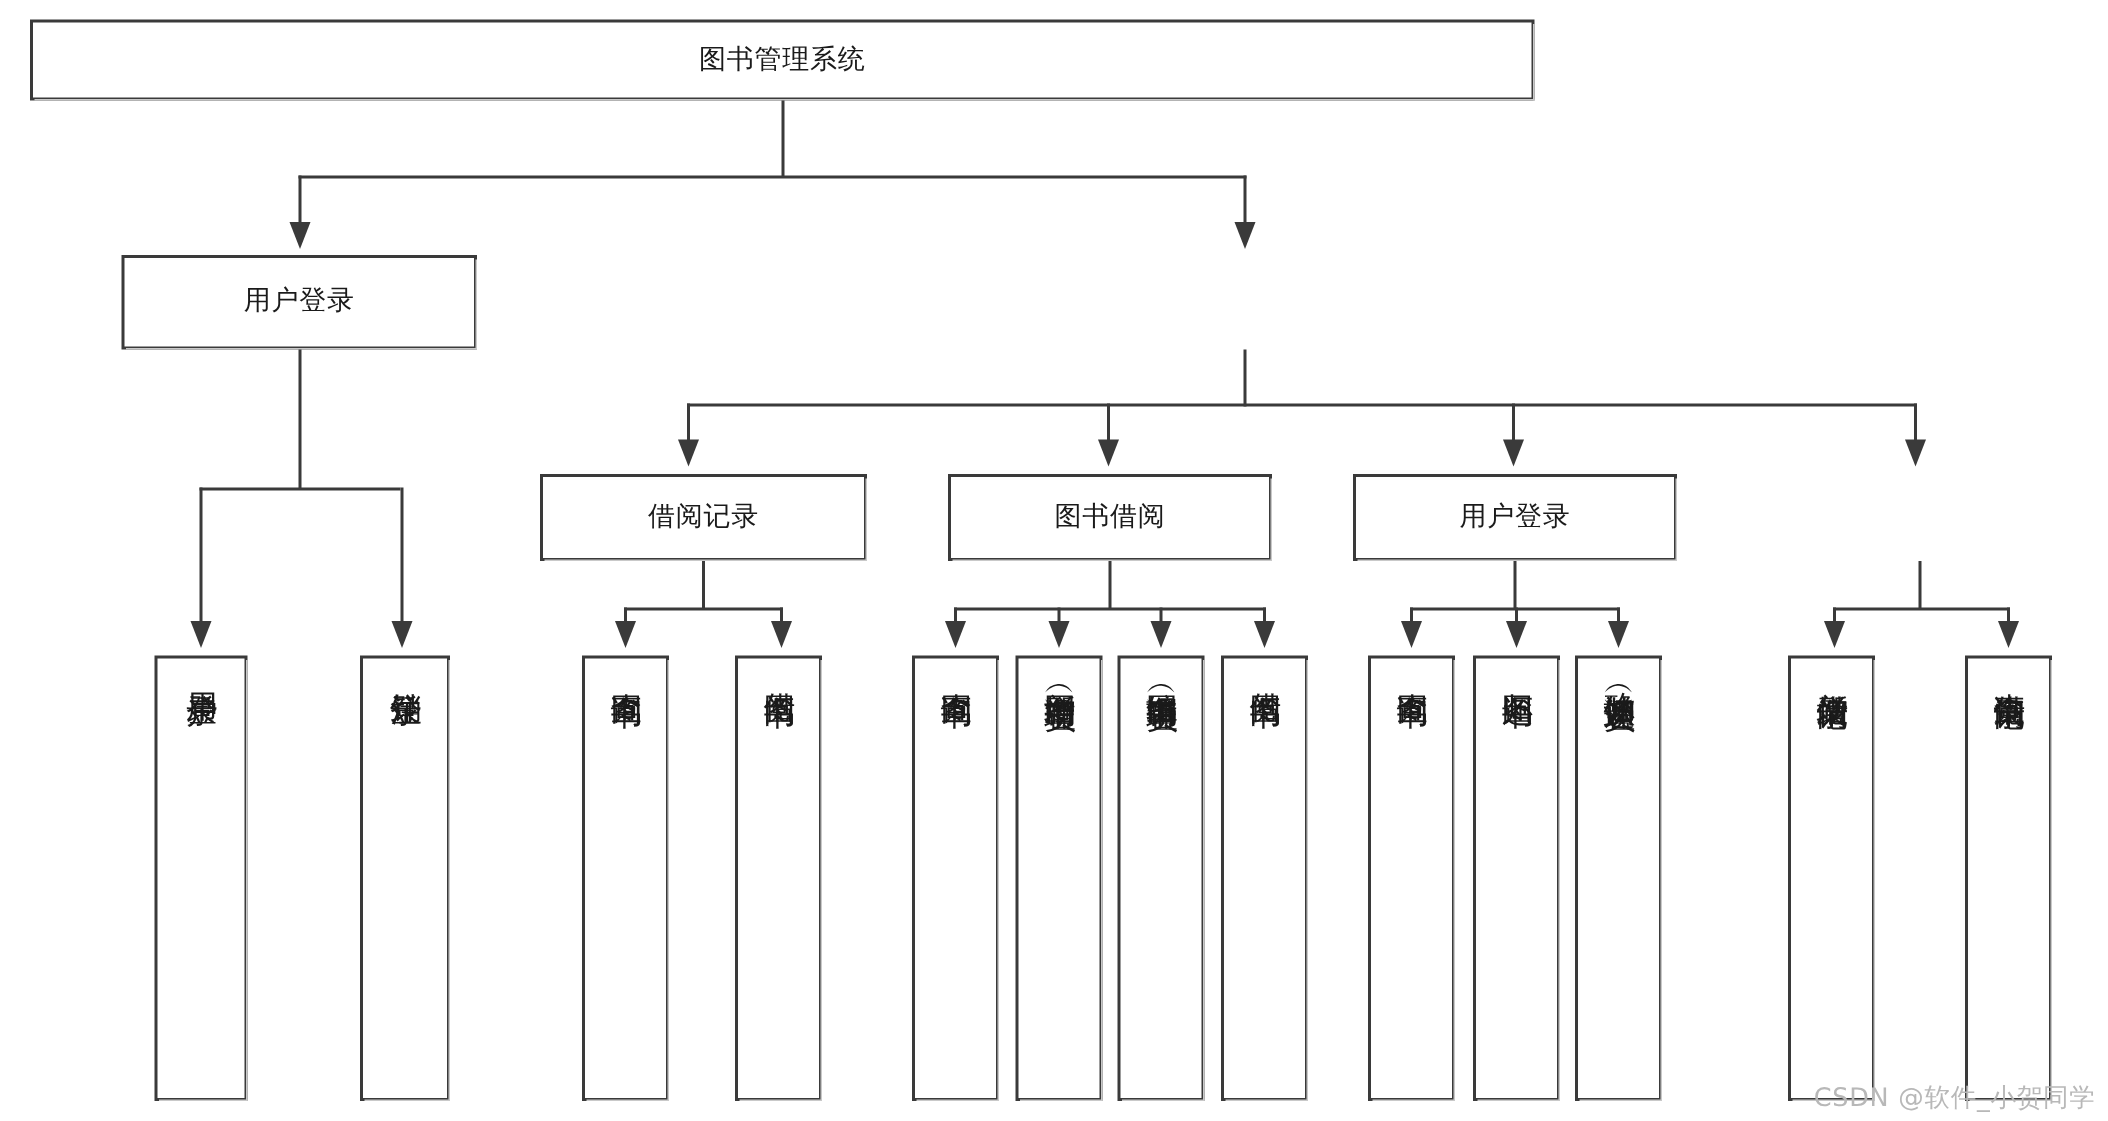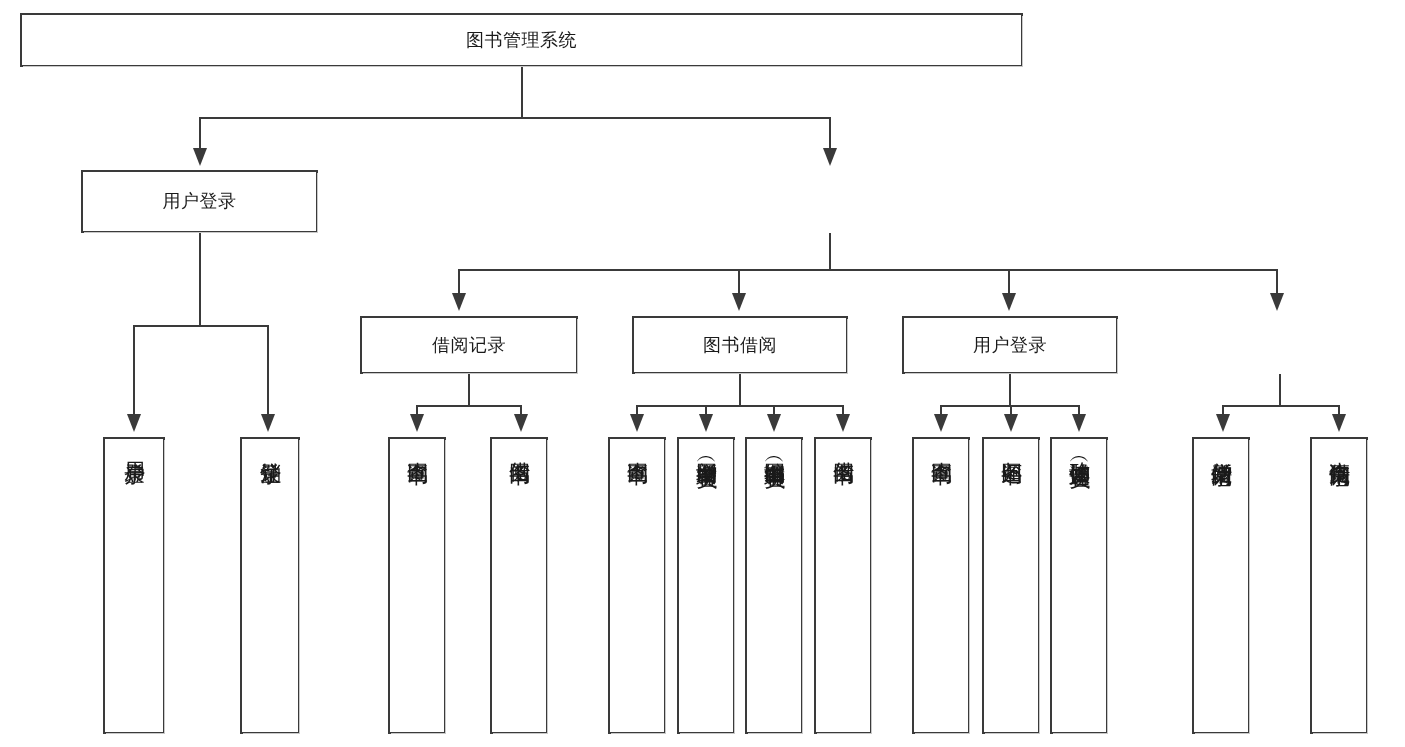--- a/index.html
+++ b/index.html
@@ -217,14 +217,15 @@
     <span class="label">确认归还（管理员）</span>
   </div>
 
   <div class="node vertical" style="left:1192px; top:437px; width:58px; height:297px;">
     <span class="label">新增借阅记录</span>
   </div>
   <div class="node vertical" style="left:1310px; top:437px; width:58px; height:297px;">
     <span class="label">查询借阅记录</span>
   </div>
 
+  <div id="watermark">CSDN @软件_小贺同学</div>
 
 </div>
 
 </body></html>

